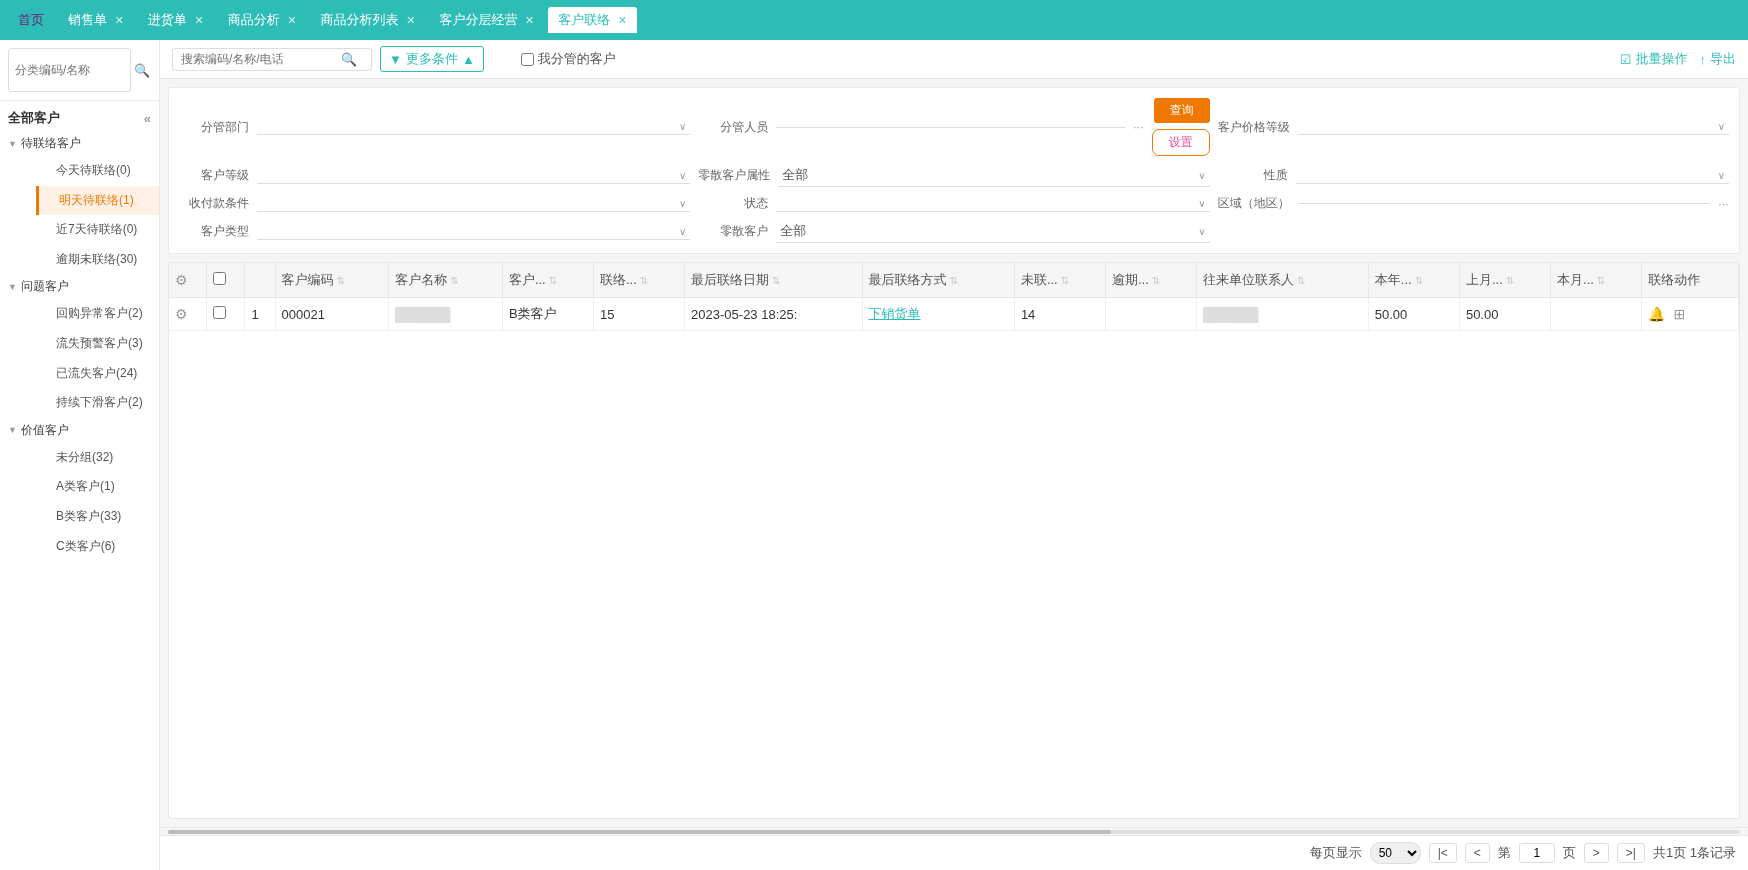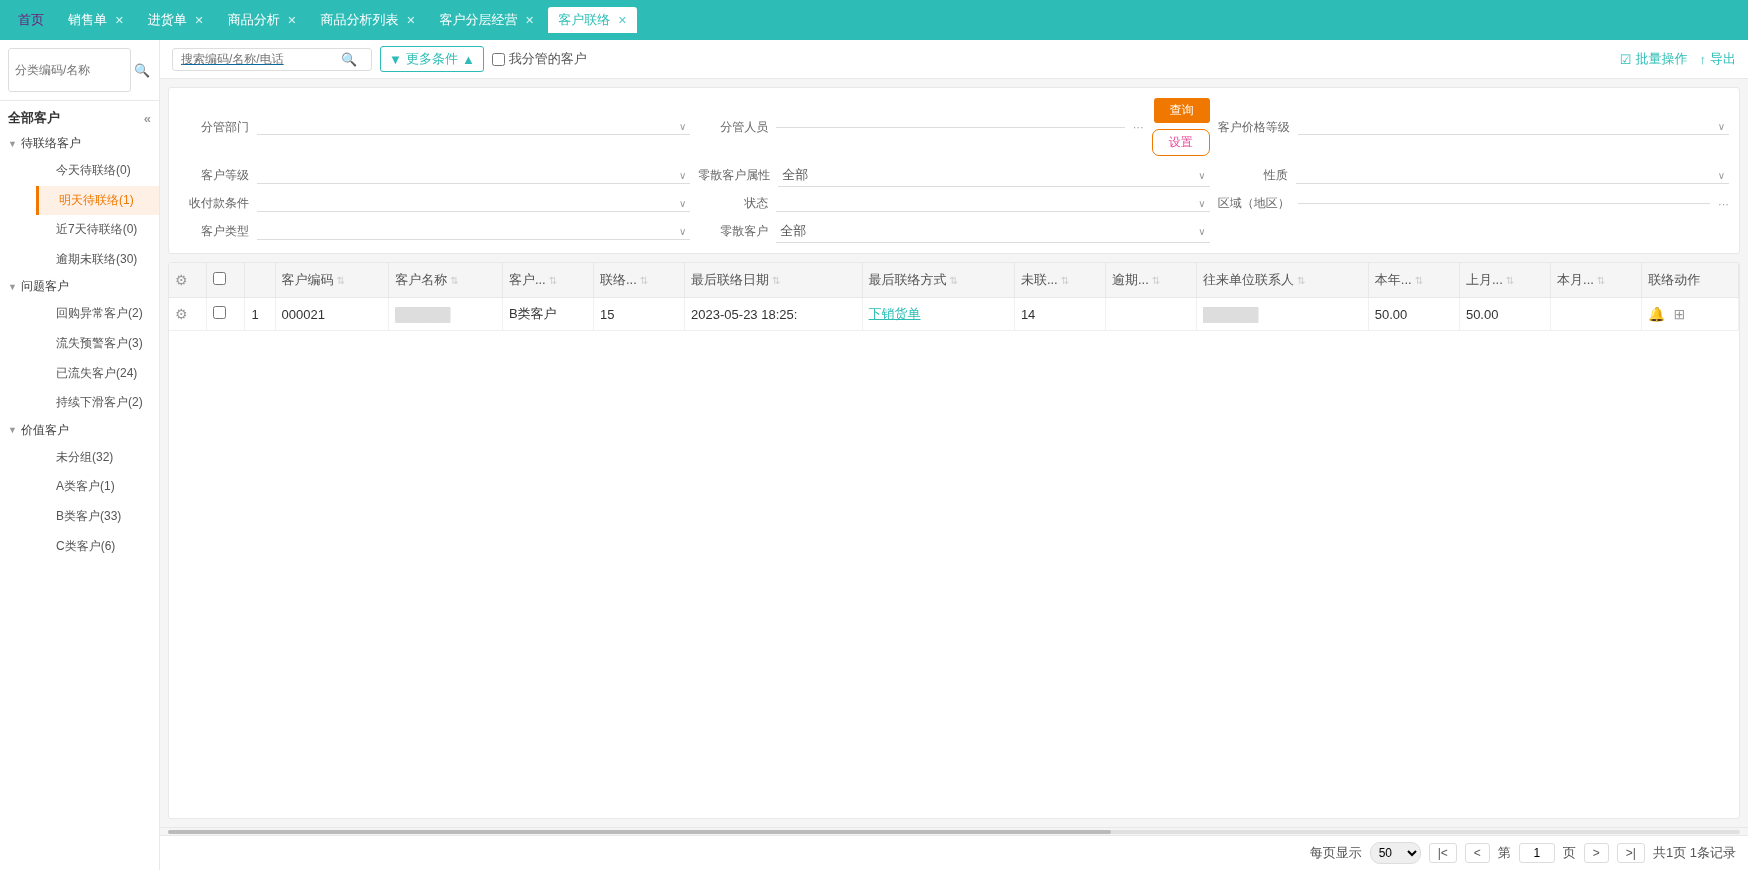--- a/index.html
+++ b/index.html
@@ -137,41 +137,41 @@
       padding: 3px 8px;
       background: #fff;
       width: 200px;
     }
     .search-input-wrap input {
       border: none;
       outline: none;
       font-size: 12px;
       width: 160px;
       color: #0369a1;
-      text-decoration: underline;
     }
     .search-icon-btn { color: #2dbdb6; cursor: pointer; }
     .more-filter-btn {
       display: flex;
       align-items: center;
       gap: 4px;
       color: #2dbdb6;
       cursor: pointer;
       font-size: 12px;
       border: 1px solid #2dbdb6;
       padding: 3px 8px;
       border-radius: 3px;
     }
     .checkbox-wrap {
       display: flex;
       align-items: center;
       gap: 4px;
       font-size: 12px;
       color: #555;
       cursor: pointer;
+      margin-left: 29px;
     }
     .toolbar-right {
       margin-left: auto;
       display: flex;
       align-items: center;
       gap: 12px;
     }
     .batch-op-btn, .export-btn {
       display: flex;
       align-items: center;

